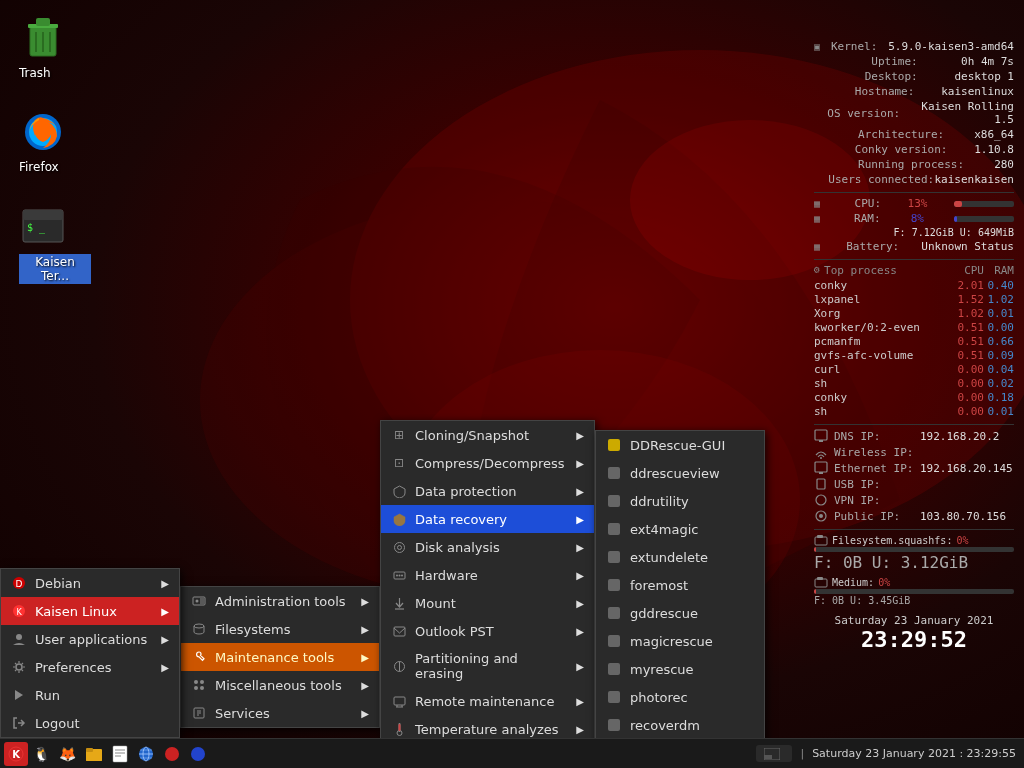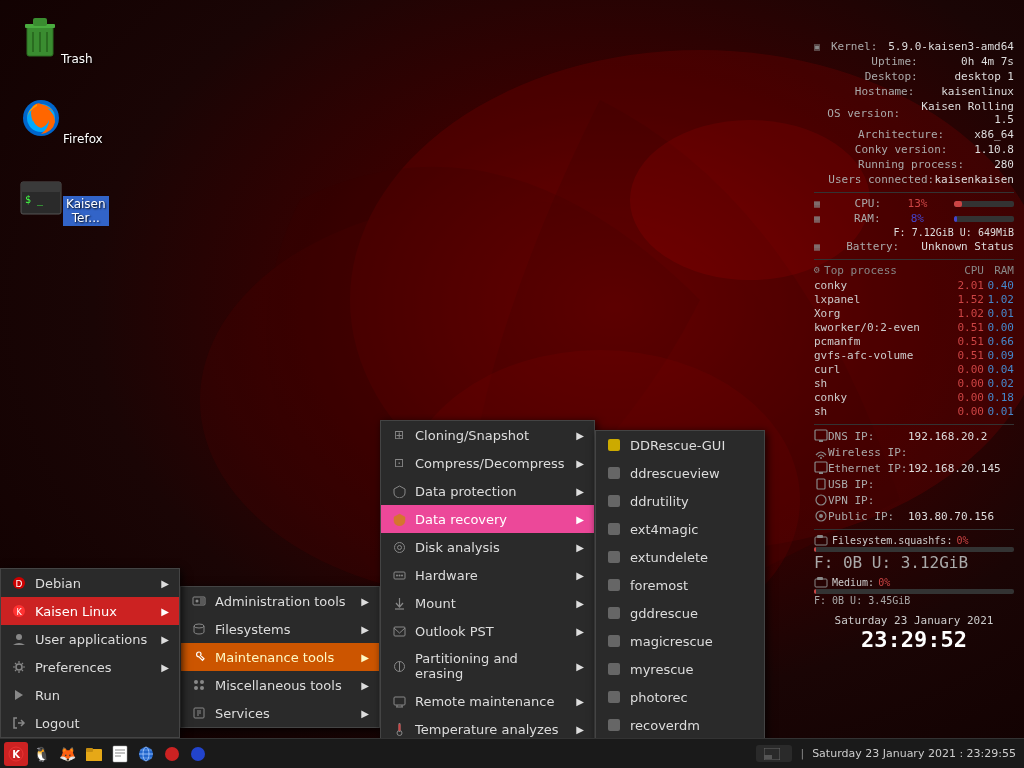--- a/index.html
+++ b/index.html
@@ -27,22 +27,22 @@
       top: 10px;
       left: 15px;
       z-index: 10;
       display: flex;
       flex-direction: column;
       gap: 20px;
     }
 
     .desktop-icon {
       display: flex;
-      flex-direction: row;
-      align-items: flex-end;
+      flex-direction: column;
+      align-items: flex-start;
       width: 80px;
       cursor: pointer;
       padding: 4px;
     }
 
     .desktop-icon .icon-img {
       width: 48px;
       height: 48px;
       display: flex;
       align-items: center;
@@ -143,20 +143,21 @@
       justify-content: space-between;
       margin-bottom: 1px;
     }
 
     .conky-proc-name { flex: 1; color: #ccc; }
     .conky-proc-cpu { width: 30px; text-align: right; color: #cc4444; }
     .conky-proc-ram { width: 30px; text-align: right; color: #4488cc; }
 
     .conky-network-row {
       display: flex;
+      gap: 6px;
       align-items: center;
       margin-bottom: 2px;
     }
 
     .conky-fs-row {
       display: flex;
       flex-direction: column;
       gap: 1px;
       margin-bottom: 2px;
     }
@@ -337,21 +338,21 @@
     }
 
     
     .maint-item {
       background: #cc5500;
       color: #fef9c3;
     }
 
     
     .recovery-item {
-      background: #ec4899;
+      background: #1d4ed8;
       color: #fff;
     }
   </style>
 </head>
 <body>
 
 <div class="desktop-bg">
   <svg width="1024" height="768" style="position:absolute;inset:0;opacity:0.6">
     <ellipse cx="700" cy="300" rx="350" ry="250" fill="#8b0000" opacity="0.4"></ellipse>
     <ellipse cx="500" cy="400" rx="300" ry="200" fill="#600000" opacity="0.3"></ellipse>

